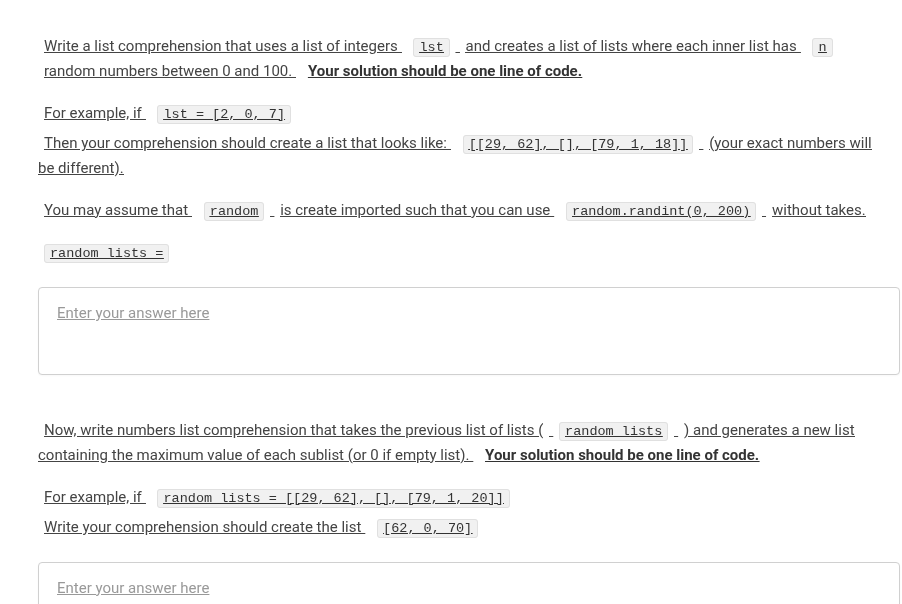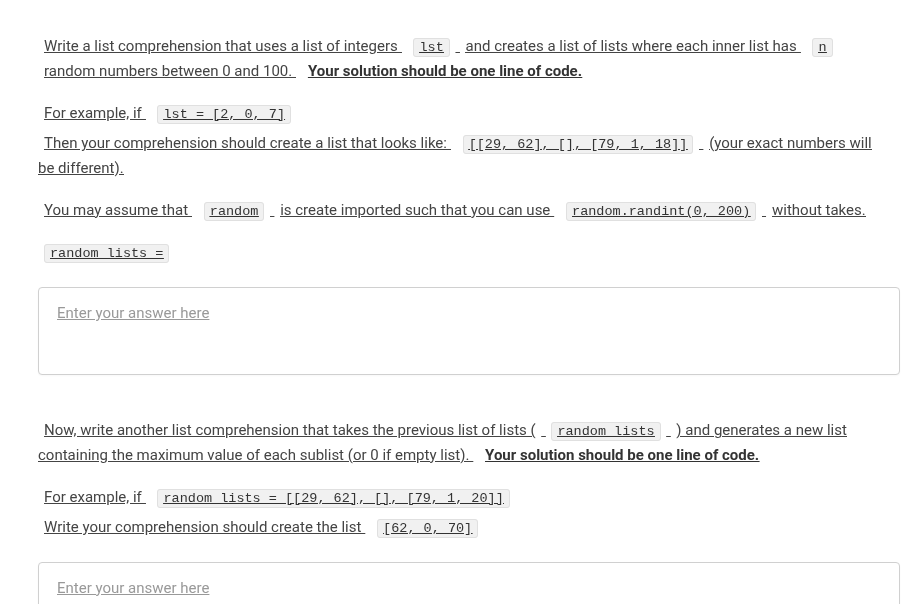--- a/index.html
+++ b/index.html
@@ -90,21 +90,21 @@
 </p>
 
 <p>
   <code class="inline">random_lists =</code>
 </p>
 
 <textarea class="answer-box" placeholder="Enter your answer here" style=""></textarea>
 
 
 <p>
-  <span>Now, write another list comprehension that takes the previous list of lists (</span>
+  <span>Now, write numbers list comprehension that takes the previous list of lists (</span>
   <code class="inline">random_lists</code>
   <span>) and generates a new list containing the maximum value of each sublist (or 0 if empty list). </span>
   <strong>Your solution should be one line of code.</strong>
 </p>
 
 <p class="tight">
   <span>For example, if </span>
   <code class="inline">random_lists = [[29, 62], [], [79, 1, 20]]</code>
 </p>
 <p>

